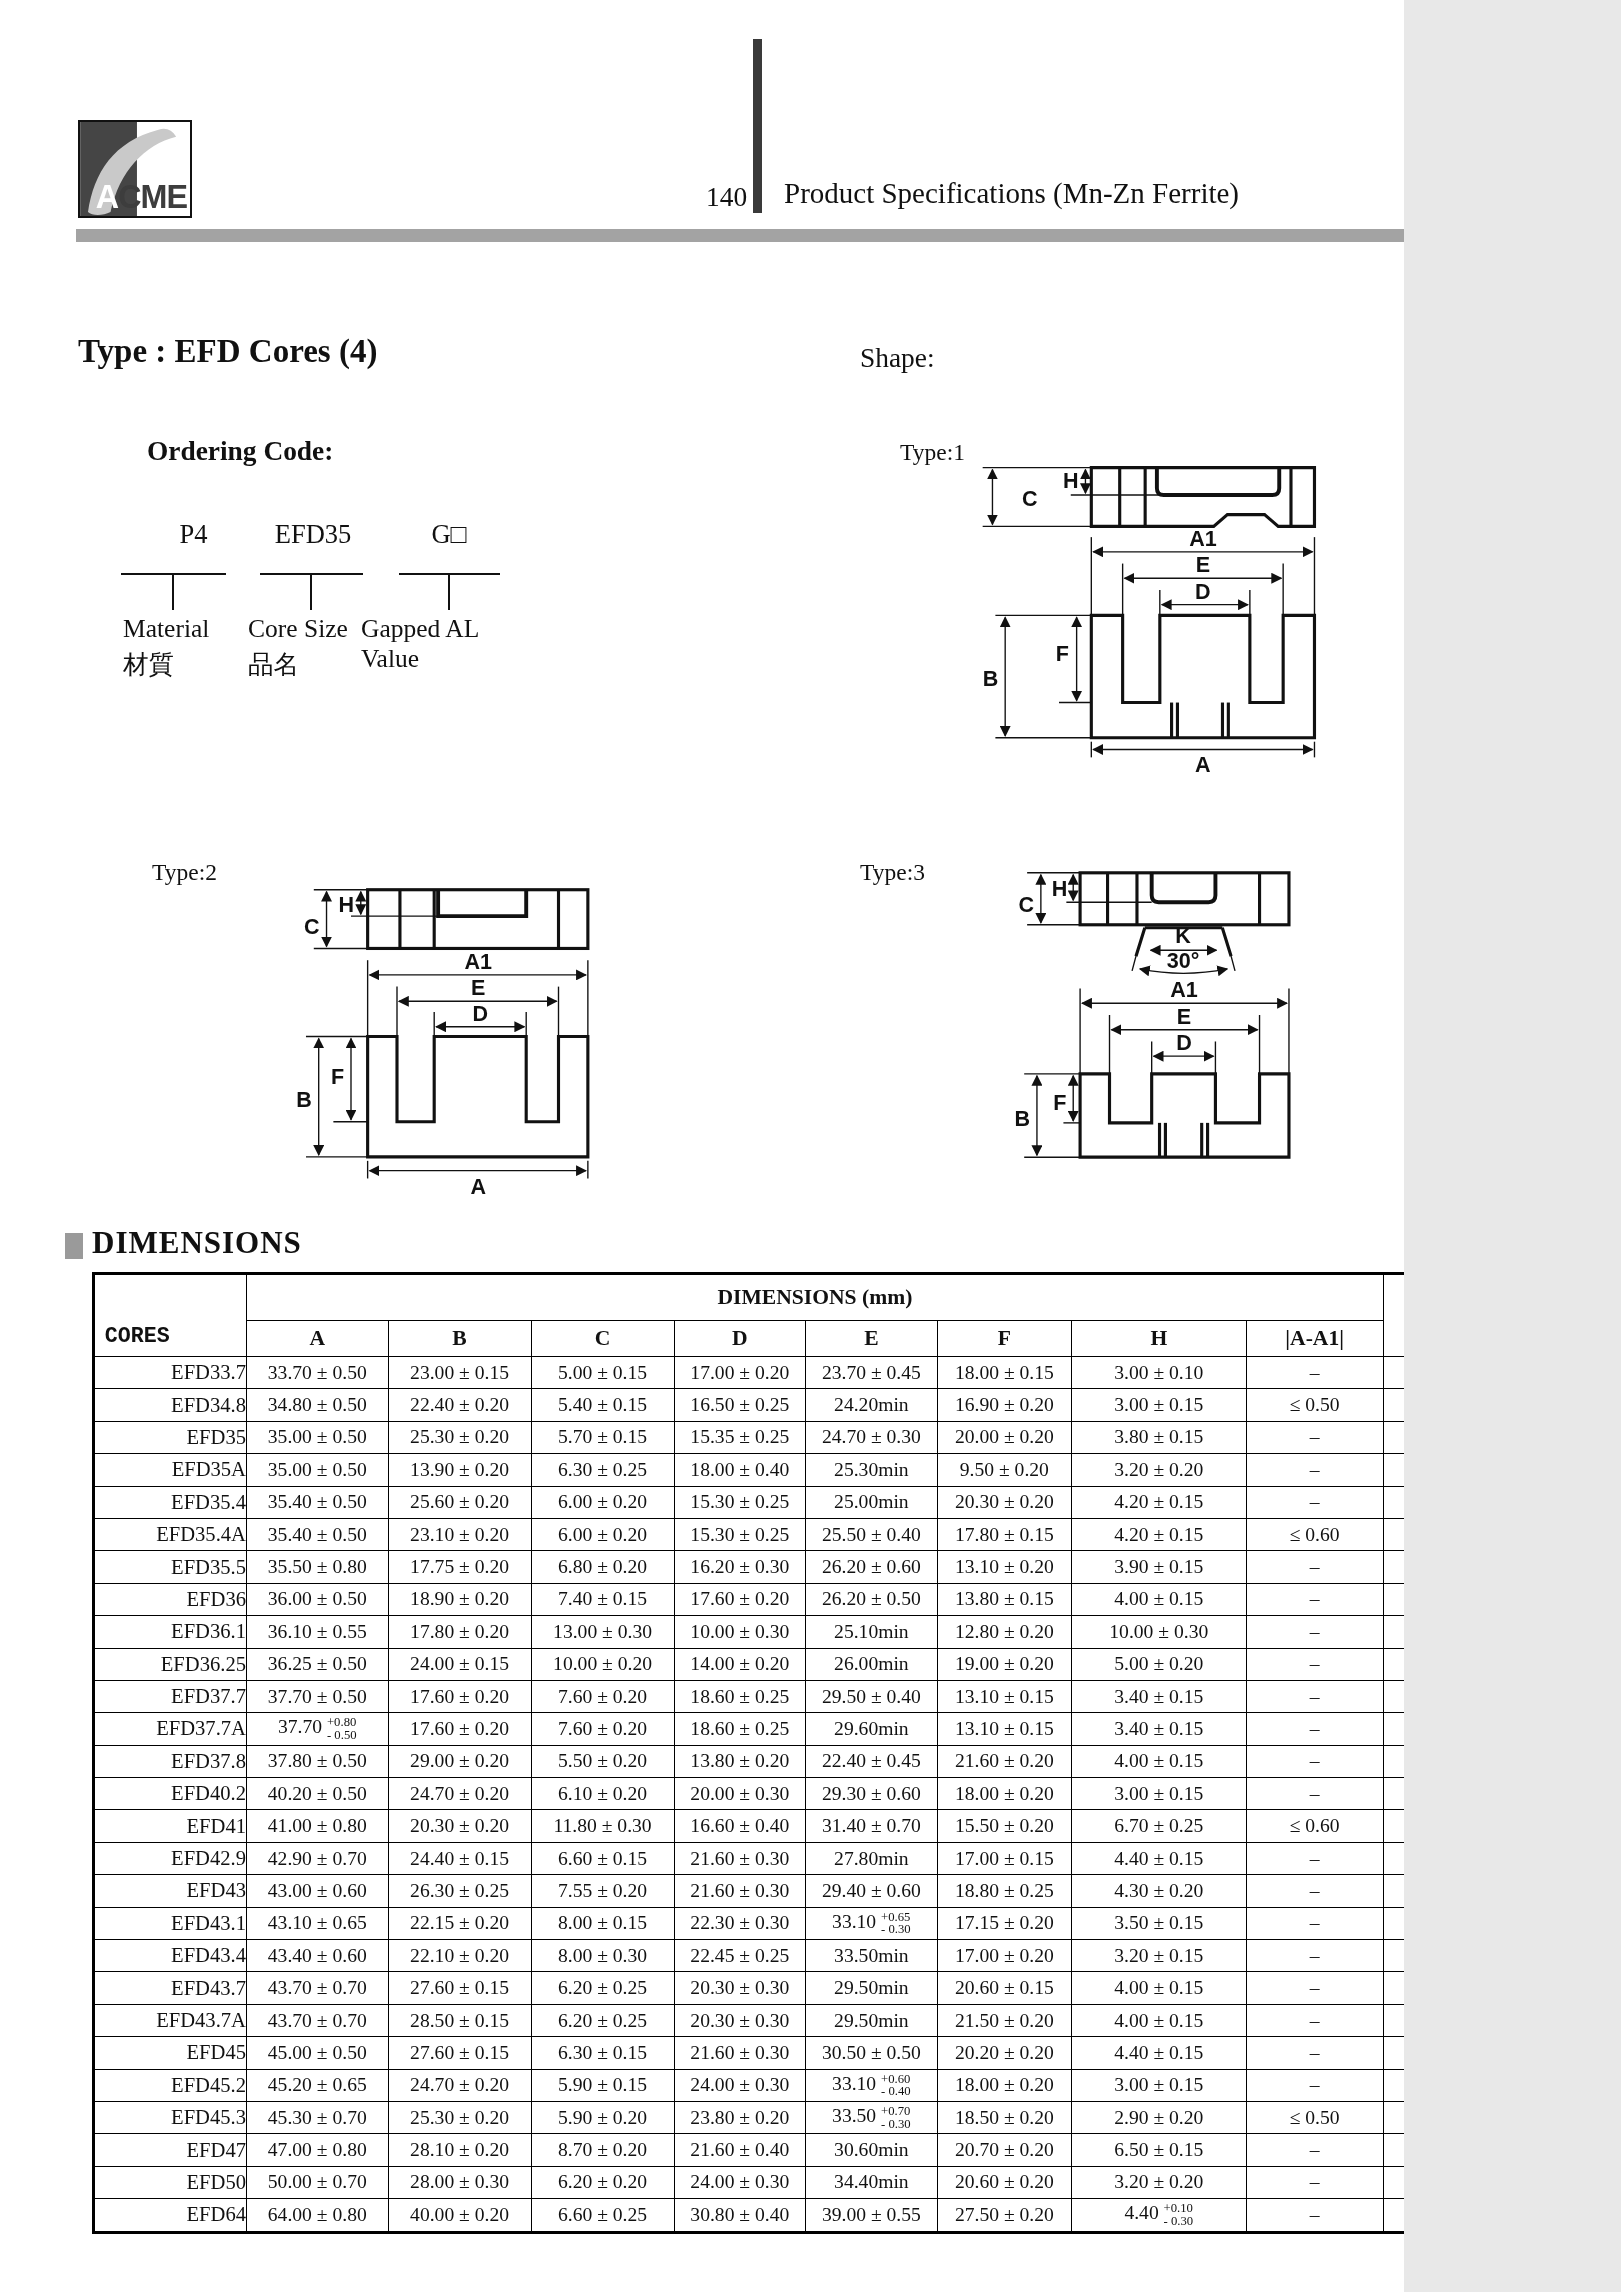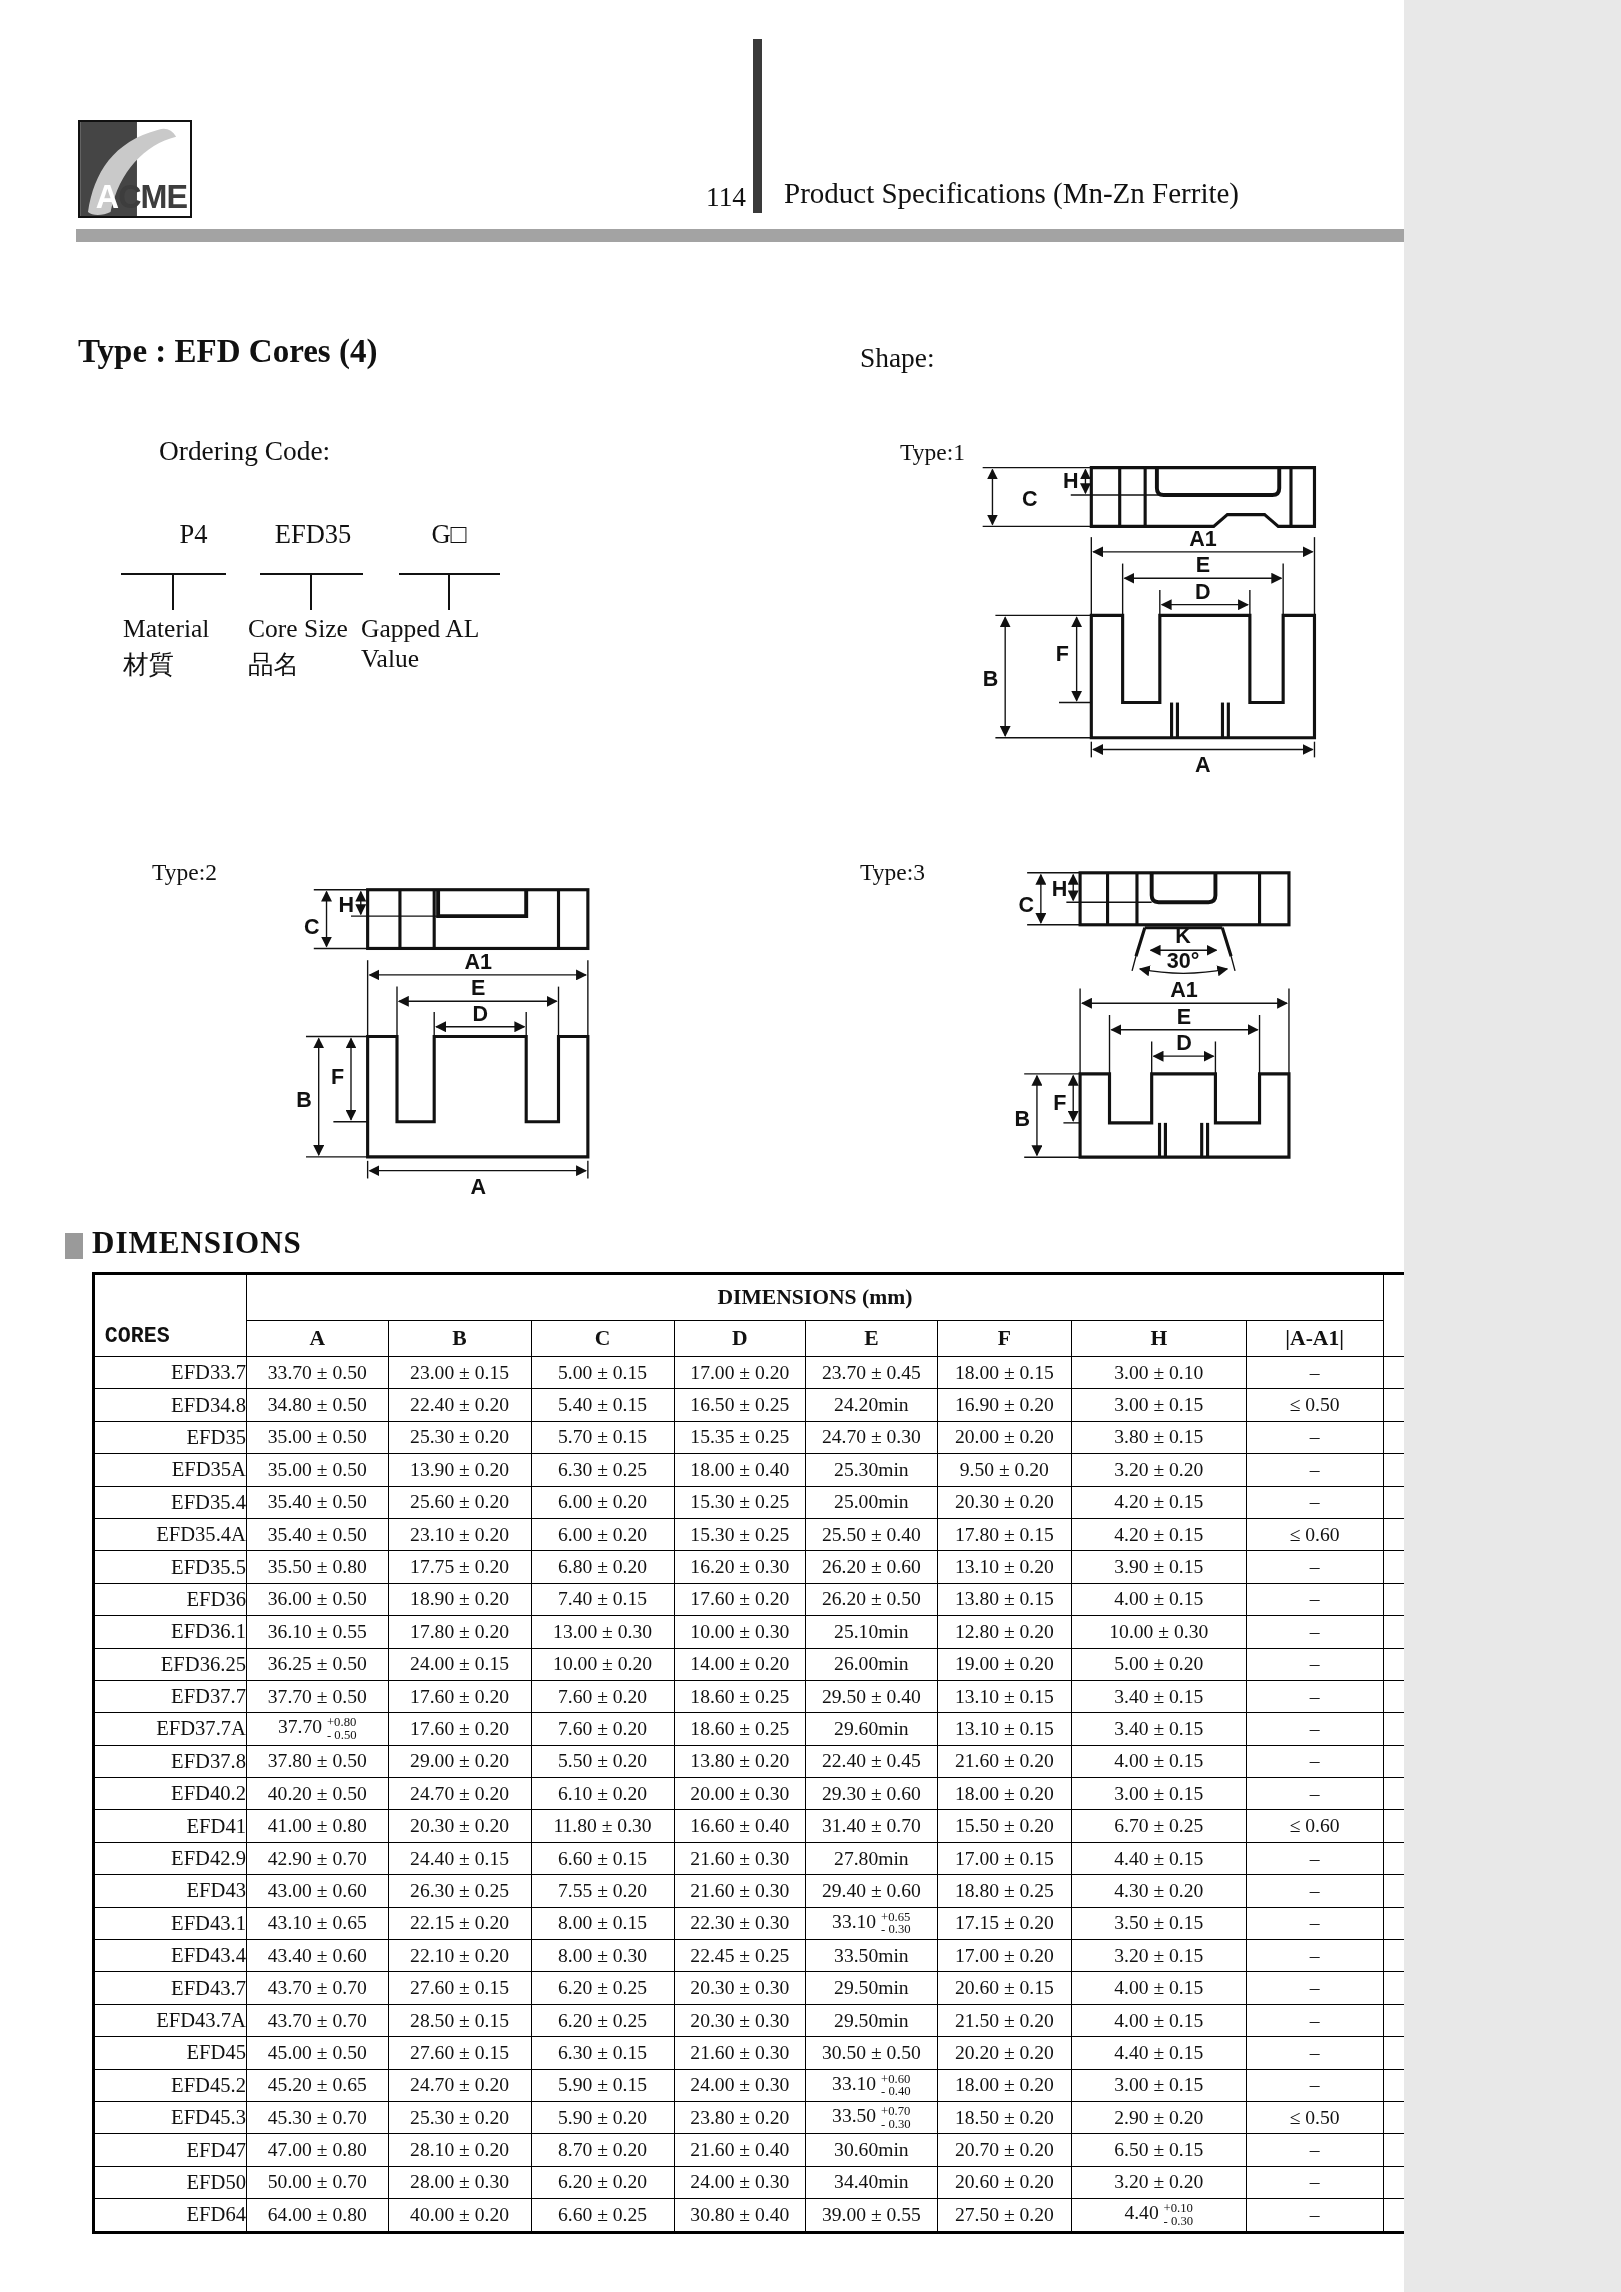--- a/index.html
+++ b/index.html
@@ -49,28 +49,28 @@
 
 <div class="page">
 
   <div class="abs logo-box" style="left:78px;top:120px;width:110px;height:94px;">
     <svg width="110" height="94" viewBox="0 0 112 96">
       <rect x="0" y="0" width="58" height="96" fill="#454545"></rect>
       <path d="M8,92 C14,52 34,20 80,8 C87,5 94,8 98,15 C66,23 40,50 31,92 C23,96 12,96 8,92 Z" fill="#c9c9c9"></path>
       <text x="16" y="88" font-family="Liberation Sans, sans-serif" font-weight="bold" font-size="33" letter-spacing="-1"><tspan fill="#ffffff">A</tspan><tspan fill="#3d3d3d">CME</tspan></text>
     </svg>
   </div>
-  <div class="abs page-num" style="left:706px;top:182px;">114</div>
+  <div class="abs page-num" style="left:706px;top:182px;">140</div>
   <div class="abs hdr-bar" style="left:753px;top:39px;width:8.8px;height:174px;"></div>
   <div class="abs hdr-title" style="left:784px;top:177px;">Product Specifications (Mn-Zn Ferrite)</div>
   <div class="abs hdr-rule" style="left:76px;top:229px;width:1485px;height:12.7px;"></div>
 
   <div class="abs doc-title" style="left:78px;top:333px;">Type : EFD Cores (4)</div>
   <div class="abs shape-label" style="left:860px;top:343px;">Shape:</div>
-  <div class="abs ordering-label" style="left:159px;top:436px;">Ordering Code:</div>
+  <div class="abs ordering-label" style="left:147px;top:436px;font-weight:bold;">Ordering Code:</div>
 
   <div class="abs ocode" style="left:147px;top:519px;width:93px;">P4</div>
   <div class="abs ocode" style="left:253px;top:519px;width:120px;">EFD35</div>
   <div class="abs ocode" style="left:394px;top:519px;width:110px;">G□</div>
   <div class="abs oline" style="left:121px;top:573px;width:105px;"></div>
   <div class="abs oline" style="left:260px;top:573px;width:103px;"></div>
   <div class="abs oline" style="left:399px;top:573px;width:101px;"></div>
   <div class="abs otick" style="left:172px;top:573px;height:37px;"></div>
   <div class="abs otick" style="left:310px;top:573px;height:37px;"></div>
   <div class="abs otick" style="left:448px;top:573px;height:37px;"></div>

